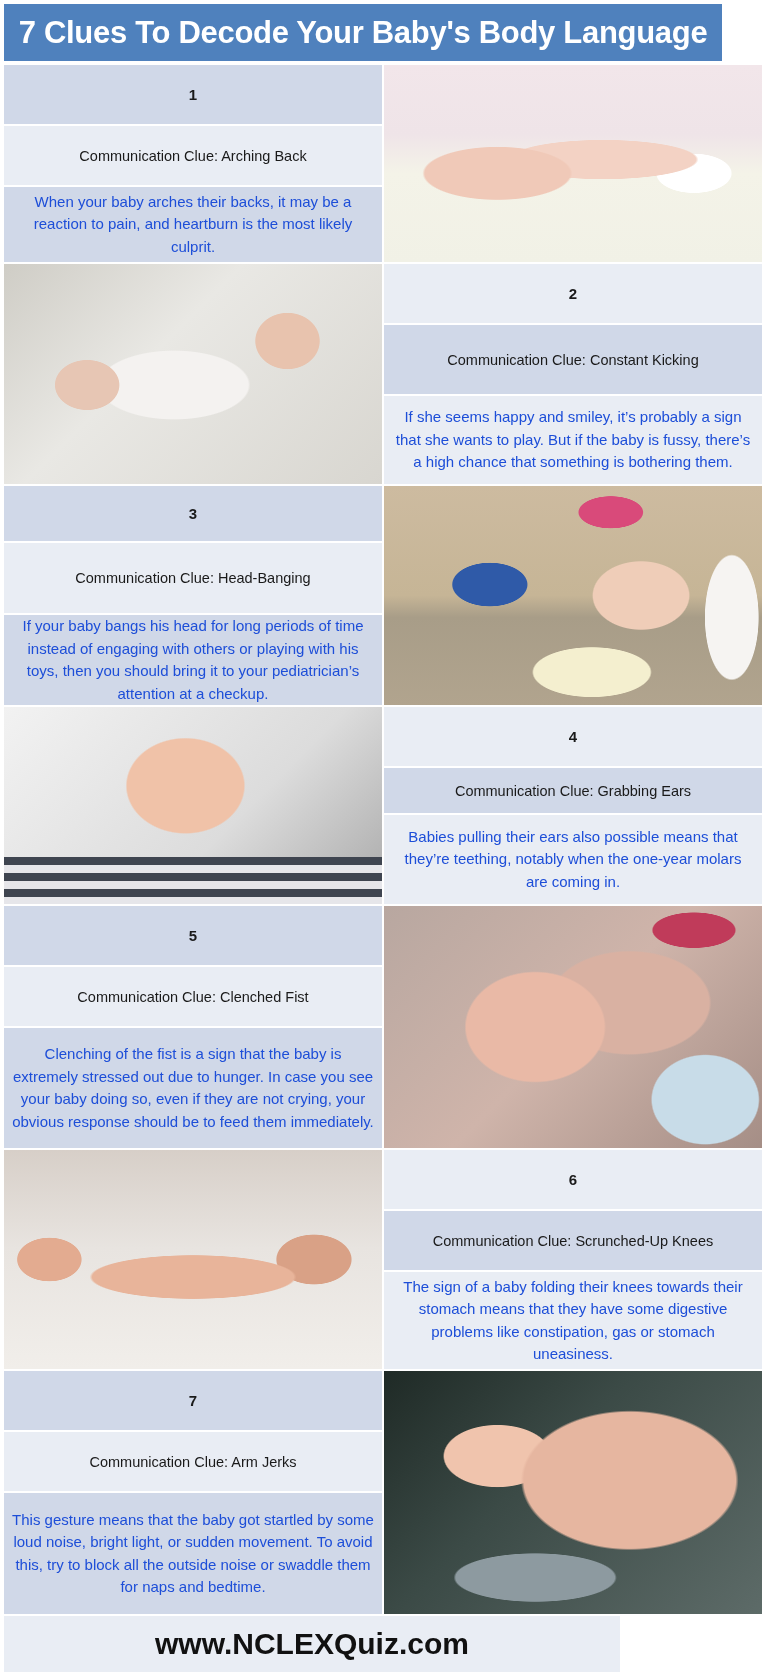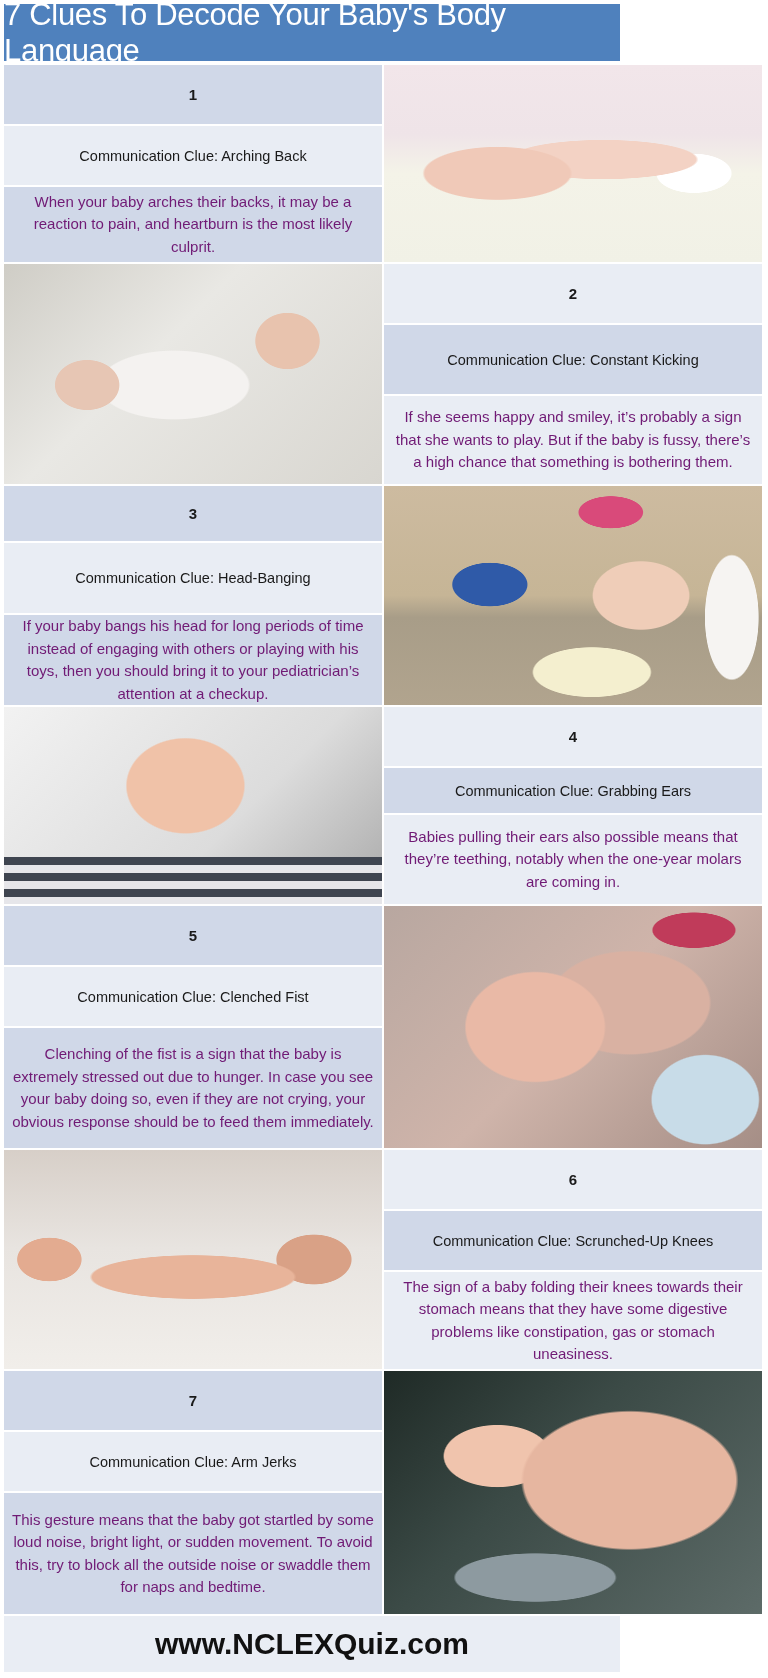--- a/index.html
+++ b/index.html
@@ -1,30 +1,30 @@
 <!DOCTYPE html>
 <html><head>
 <meta charset="utf-8">
 <style>
   html, body { margin: 0; padding: 0; background: #ffffff; }
   body { width: 768px; height: 1678px; position: relative; font-family: "Liberation Sans", sans-serif; overflow: hidden; }
   .header {
-    position: absolute; left: 4px; top: 4px; width: 616px; height: 57px;
+    position: absolute; left: 4px; top: 4px; width: 718px; height: 57px;
     background: #4f81bd; color: #ffffff;
     display: flex; align-items: center; justify-content: center;
-    font-family: "Liberation Sans", sans-serif; font-weight: normal; font-size: 31px;
+    font-family: "Liberation Sans", sans-serif; font-weight: bold; font-size: 31px;
     letter-spacing: -0.3px;
   }
   .row { position: absolute; left: 4px; width: 758px; display: flex; gap: 2px; }
   .text-col { width: 378px; display: flex; flex-direction: column; gap: 2px; }
   .photo { width: 378px; position: relative; overflow: hidden; }
   .cell { display: flex; align-items: center; justify-content: center; text-align: center; color: #1a1a1a; }
   .num { font-weight: bold; font-size: 15px; }
   .title { font-weight: normal; font-size: 14.5px; }
-  .body-text { font-size: 15px; line-height: 22.5px; padding: 0 8px; color: #701a75; flex: 1; }
+  .body-text { font-size: 15px; line-height: 22.5px; padding: 0 8px; color: #1d4ed8; flex: 1; }
   .dark { background: #d0d8e8; }
   .light { background: #e9edf4; }
   .footer {
     position: absolute; left: 4px; top: 1616px; width: 616px; height: 56px;
     background: #e9edf4; display: flex; align-items: center; justify-content: center;
     font-weight: bold; font-size: 30px; color: #111;
   }
 </style>
 </head>
 <body>

